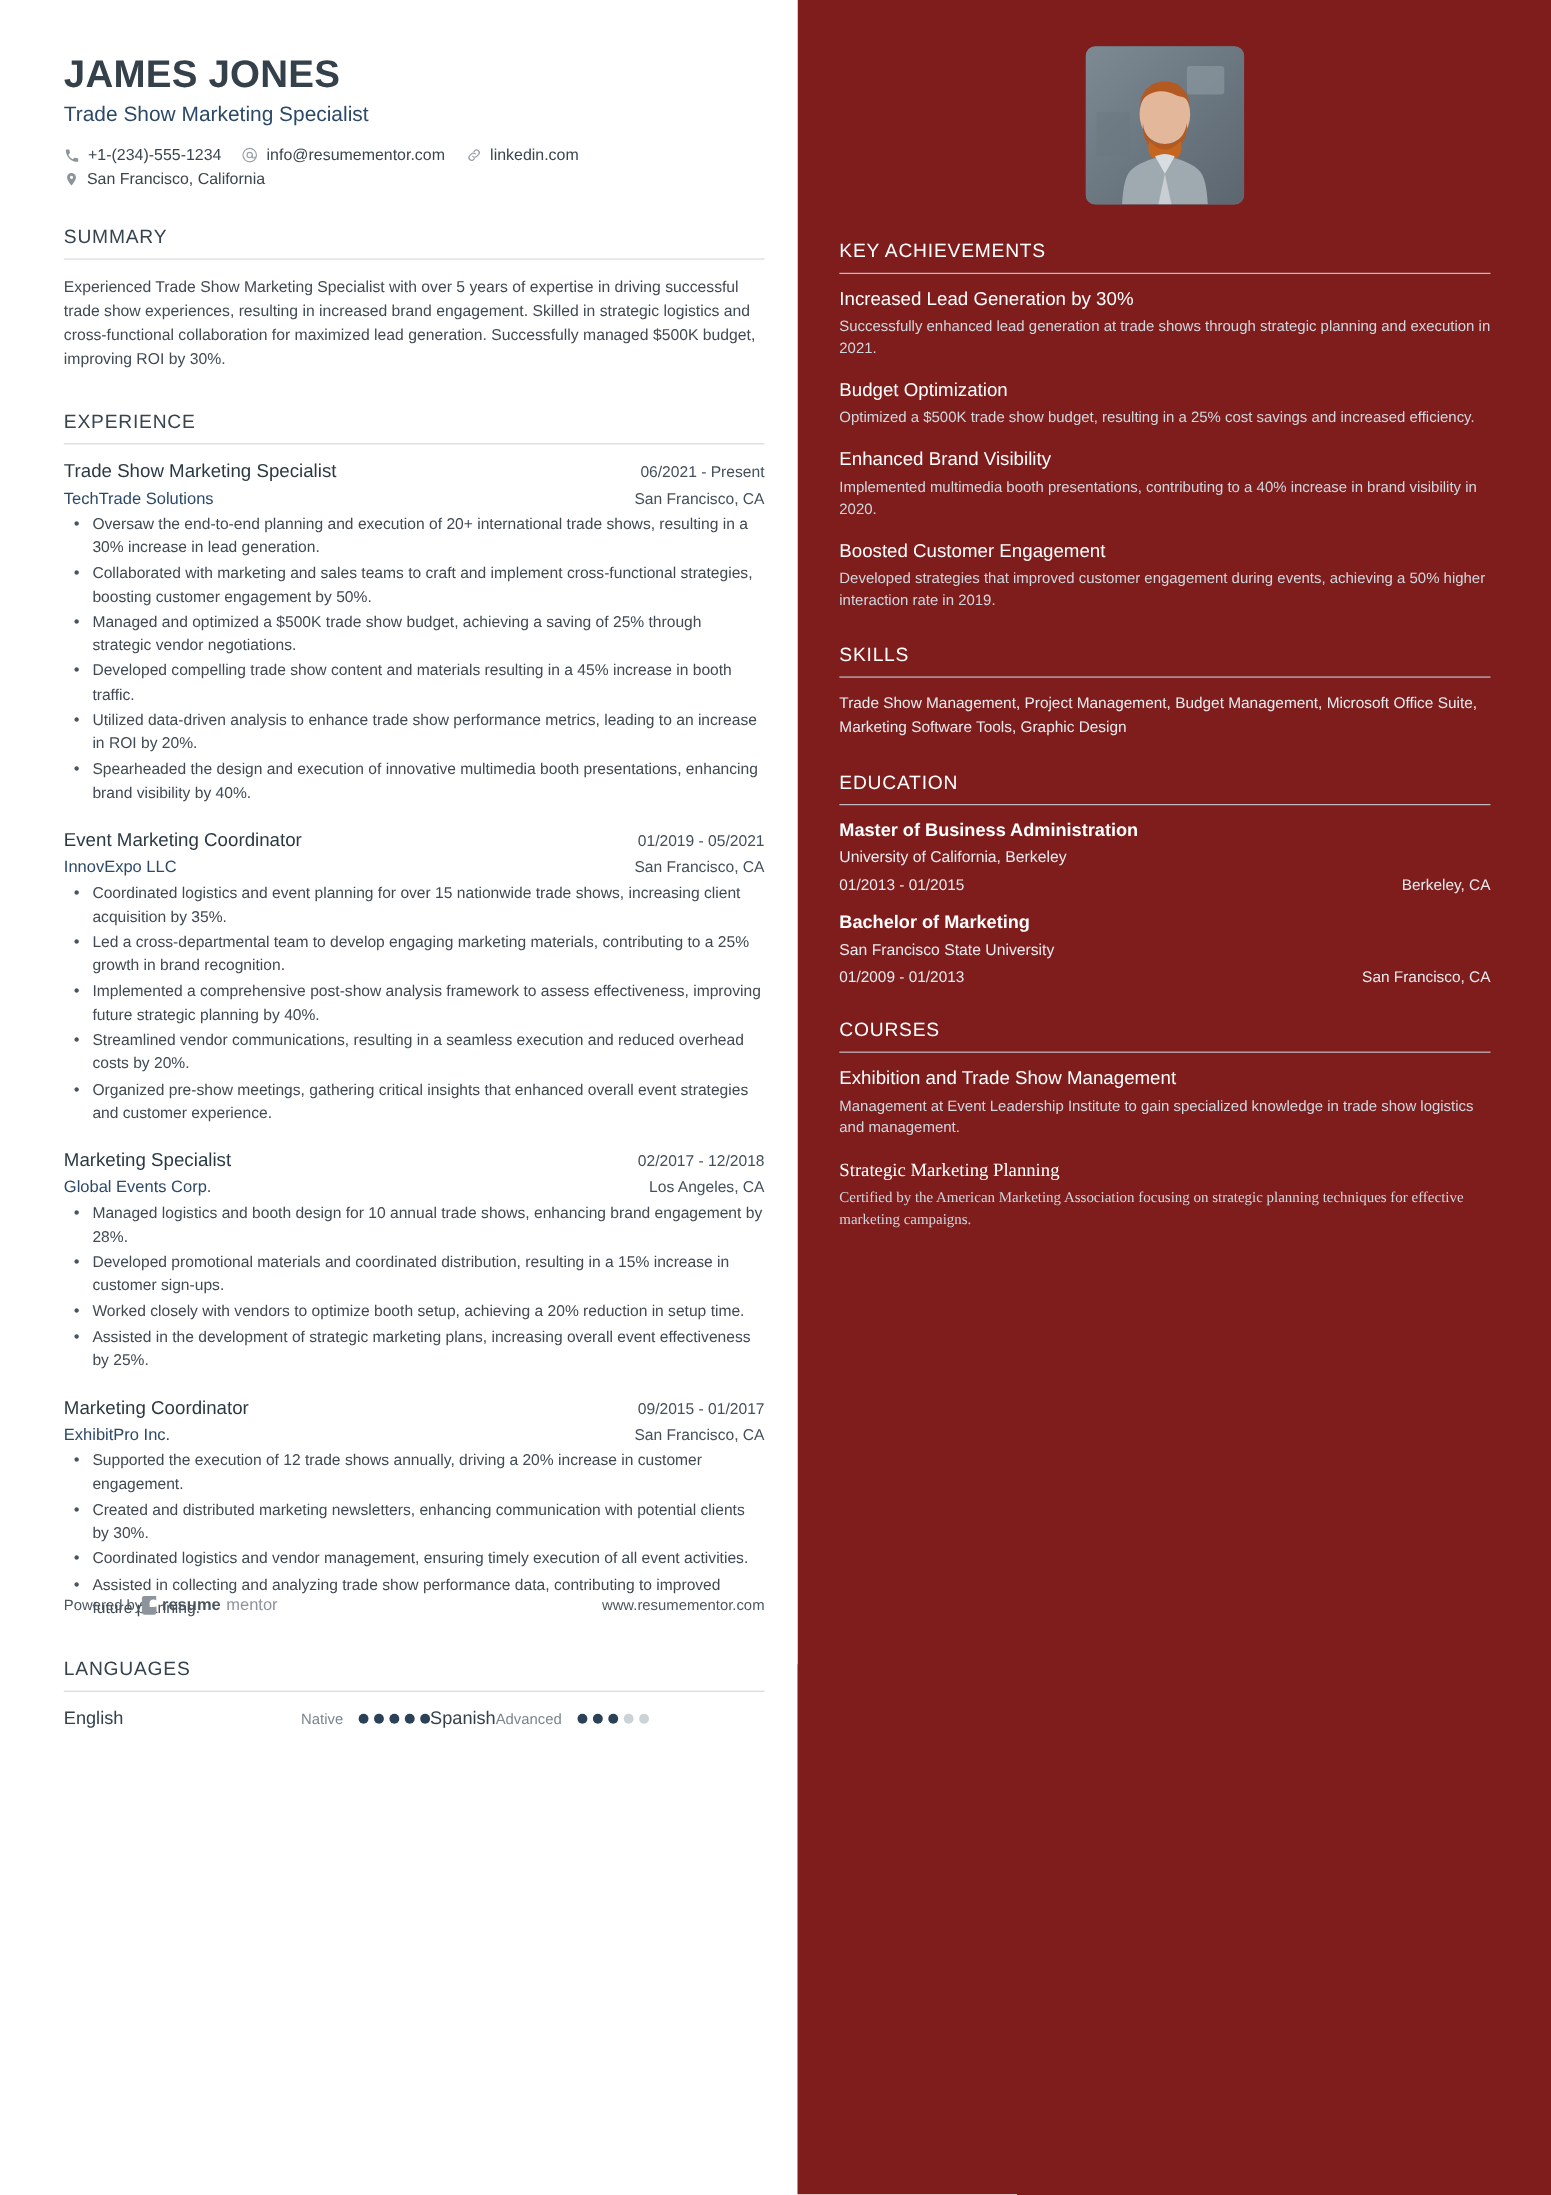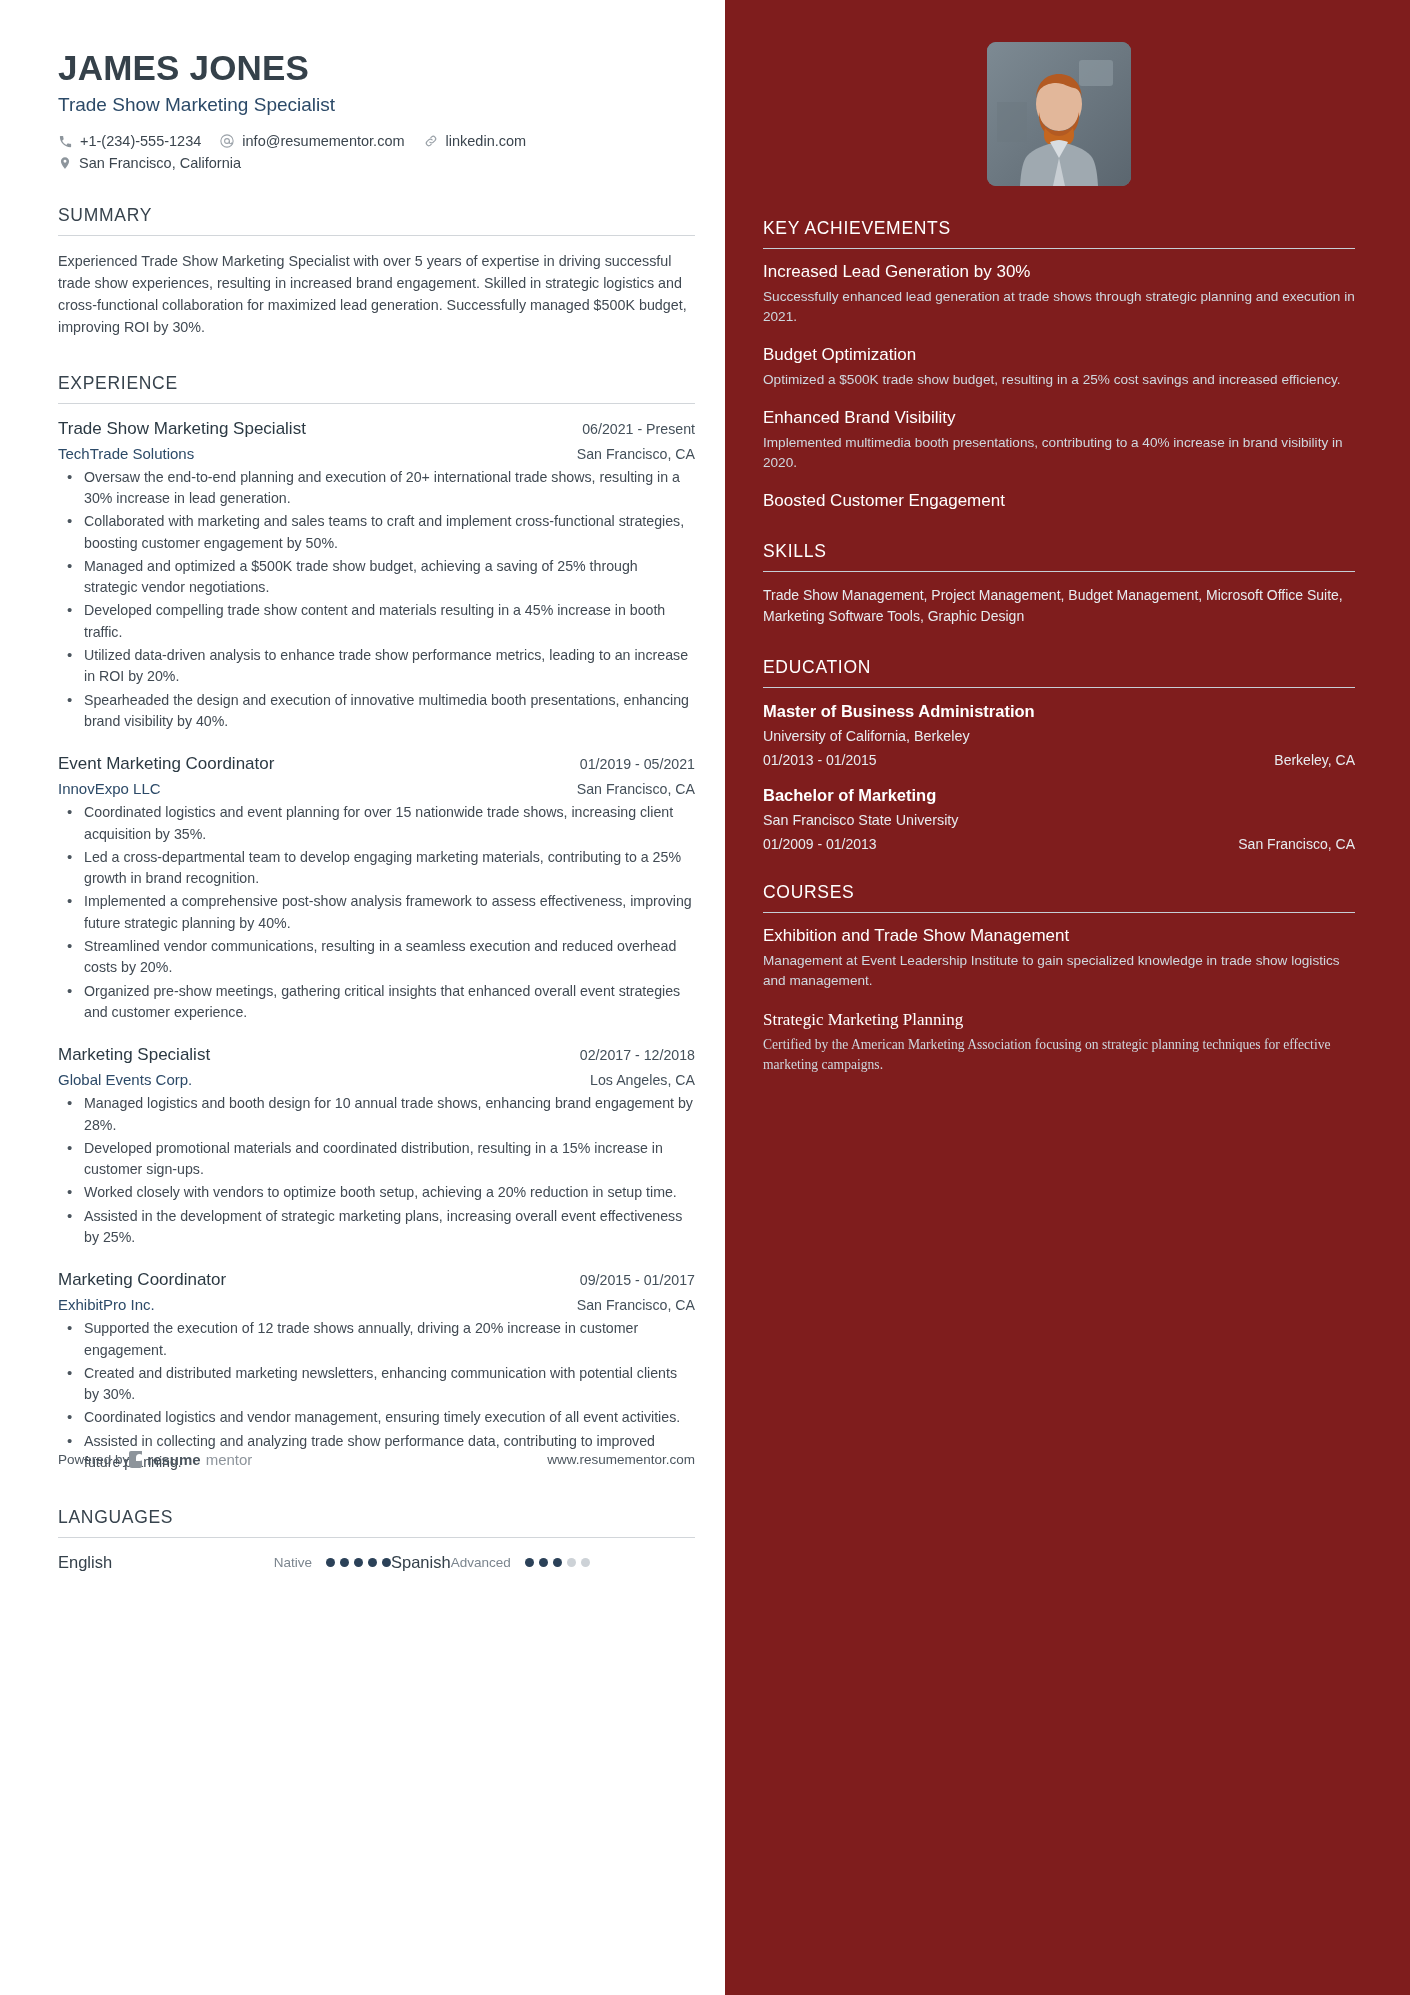--- a/index.html
+++ b/index.html
@@ -321,20 +321,21 @@
           <div class="ach">
             <div class="ach-title">Budget Optimization</div>
             <div class="ach-desc">Optimized a $500K trade show budget, resulting in a 25% cost savings and increased efficiency.</div>
           </div>
           <div class="ach">
             <div class="ach-title">Enhanced Brand Visibility</div>
             <div class="ach-desc">Implemented multimedia booth presentations, contributing to a 40% increase in brand visibility in 2020.</div>
           </div>
           <div class="ach">
             <div class="ach-title">Boosted Customer Engagement</div>
+            <div class="ach-desc">Developed strategies that improved customer engagement during events, achieving a 50% higher interaction rate in 2019.</div>
           </div>
         </div>
     </div>
 
     <div class="side-sec">
       <div class="side-title">SKILLS</div>
       <div class="side-rule"></div>
       <div class="skills-text">Trade Show Management, Project Management, Budget Management, Microsoft Office Suite, Marketing Software Tools, Graphic Design</div>
     </div>
 

